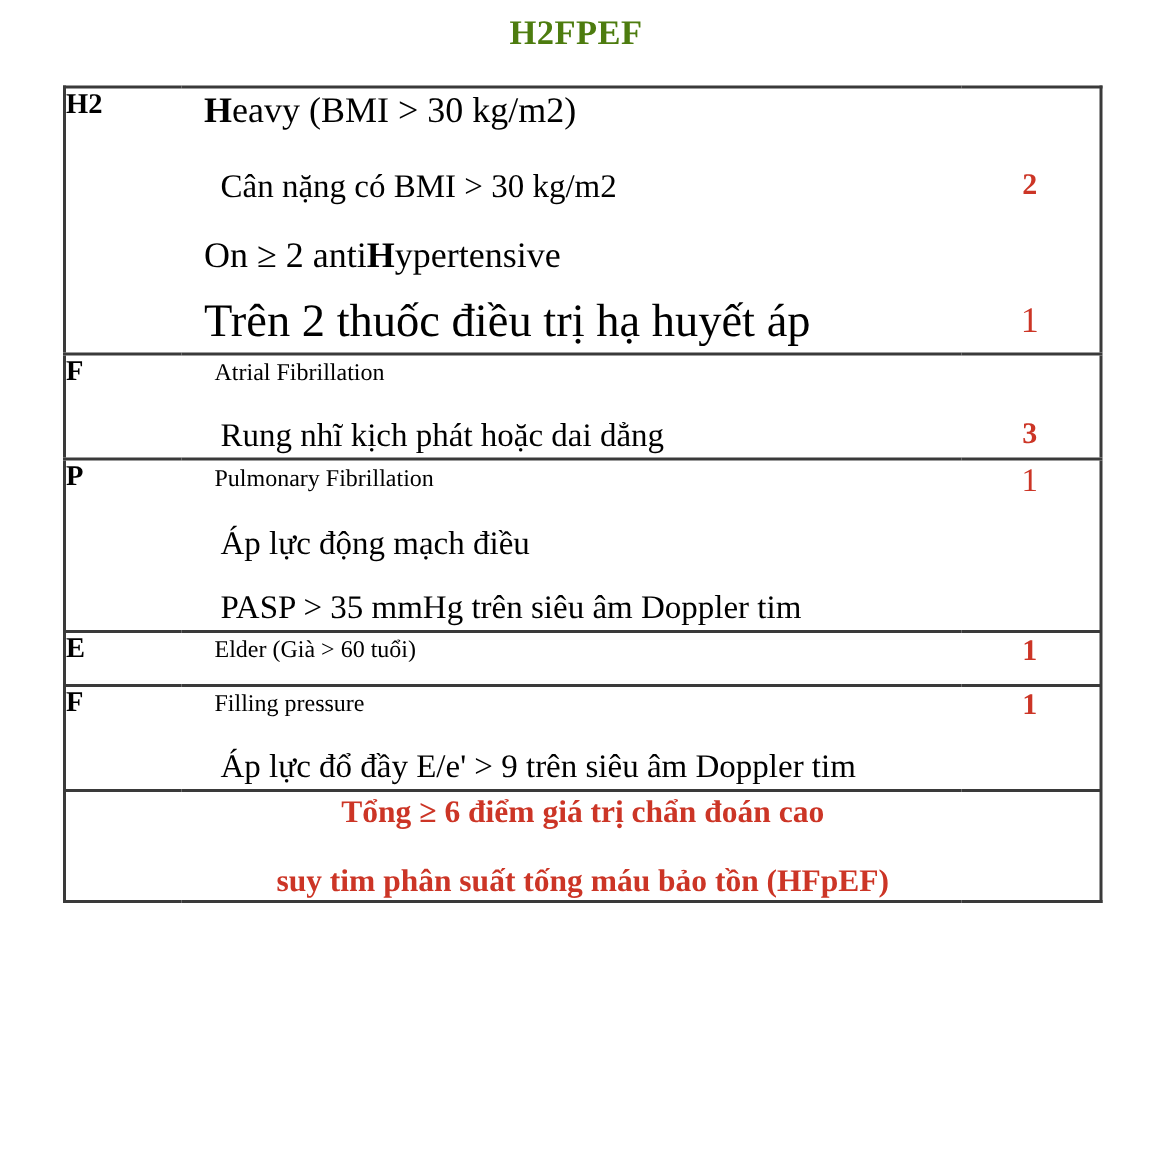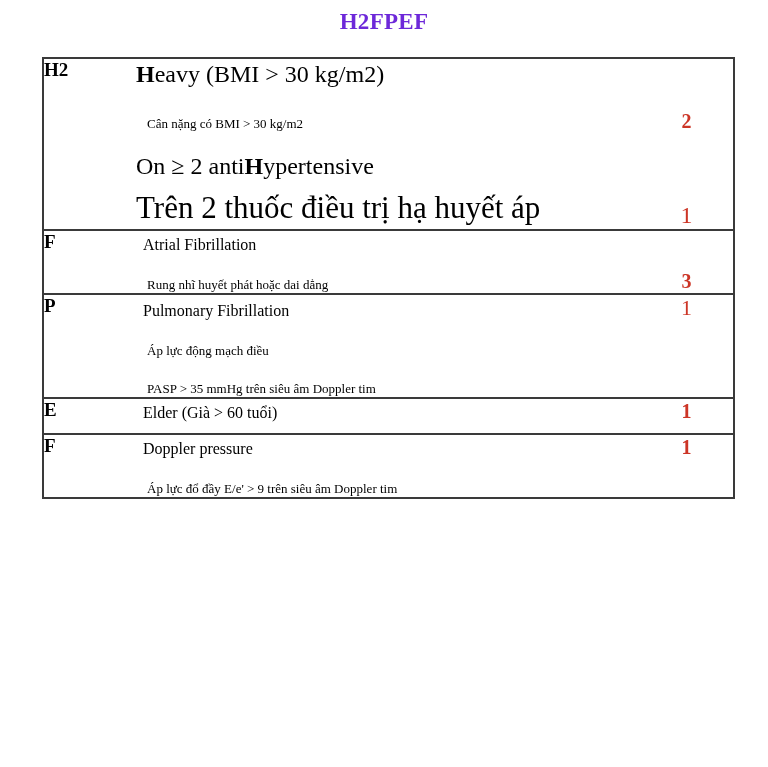--- a/index.html
+++ b/index.html
@@ -24,21 +24,21 @@
   
   .doc-title {
     position: absolute;
     top: 9px;
     left: 0;
     width: 768px;
     text-align: center;
     font-size: 23px;
     font-weight: bold;
     letter-spacing: 0.3px;
-    color: #6d28d9;
+    color: #4d7c0f;
   }
 
   
   .score-table {
     position: absolute;
     left: 42px;
     top: 57px;
     width: 691px;
     border-collapse: collapse;
     border: 2px solid #3a3a3a;
@@ -66,21 +66,21 @@
     line-height: 1.15;
   }
 
   .body-cell {
     padding: 9px 0 10px 0;
   }
 
   
   .line {
     display: flex;
-    align-items: flex-end;
+    align-items: center;
     min-height: 24px;
     font-family: Liberation Serif, serif;
   }
   .line .txt { flex: 1 1 auto; }
   .line .pts {
     flex: 0 0 93px;
     text-align: center;
     color: #cc3526;
   }
 
@@ -93,21 +93,21 @@
     font-size: 16px;
     line-height: 1.35;
     padding-left: 22px;
   }
   .t-vn-big {
     font-size: 31px;
     line-height: 1.32;
     padding-left: 15px;
   }
   .t-vn {
-    font-size: 13px;
+    font-size: 22px;
     line-height: 1.35;
     padding-left: 26px;
   }
 
   .mn { font-weight: bold; }
 
   .pts-bold   { font-weight: bold; font-size: 20px; }
   .pts-thin   { font-weight: normal; font-size: 22px; }
   .pts-big    { font-weight: normal; font-size: 24px; }
 
@@ -171,21 +171,21 @@
 
       <tr class="band">
         <td class="key-cell">F</td>
         <td class="body-cell" colspan="2">
           <div class="line">
             <div class="txt t-en">Atrial Fibrillation</div>
             <div class="pts"></div>
           </div>
           <div class="sp-14"></div>
           <div class="line">
-            <div class="txt t-vn">Rung nhĩ huyết phát hoặc dai dẳng</div>
+            <div class="txt t-vn">Rung nhĩ kịch phát hoặc dai dẳng</div>
             <div class="pts pts-bold">3</div>
           </div>
         </td>
       </tr>
 
       <tr class="band">
         <td class="key-cell">P</td>
         <td class="body-cell" colspan="2">
           <div class="line">
             <div class="txt t-en">Pulmonary Fibrillation</div>
@@ -212,28 +212,35 @@
             <div class="pts pts-bold">1</div>
           </div>
           <div class="sp-10"></div>
         </td>
       </tr>
 
       <tr class="band">
         <td class="key-cell">F</td>
         <td class="body-cell" colspan="2">
           <div class="line">
-            <div class="txt t-en">Doppler pressure</div>
+            <div class="txt t-en">Filling pressure</div>
             <div class="pts pts-bold">1</div>
           </div>
           <div class="sp-14"></div>
           <div class="line">
             <div class="txt t-vn">Áp lực đổ đầy E/e' &gt; 9 trên siêu âm Doppler tim</div>
             <div class="pts"></div>
           </div>
         </td>
       </tr>
 
+      <tr class="band">
+        <td class="summary-cell" colspan="3">
+          <div class="summary-line">Tổng ≥ 6 điểm giá trị chẩn đoán cao</div>
+          <div class="summary-gap"></div>
+          <div class="summary-line">suy tim phân suất tống máu bảo tồn (HFpEF)</div>
+        </td>
+      </tr>
 
     </tbody>
   </table>
 
 </div>
 
 </body></html>

